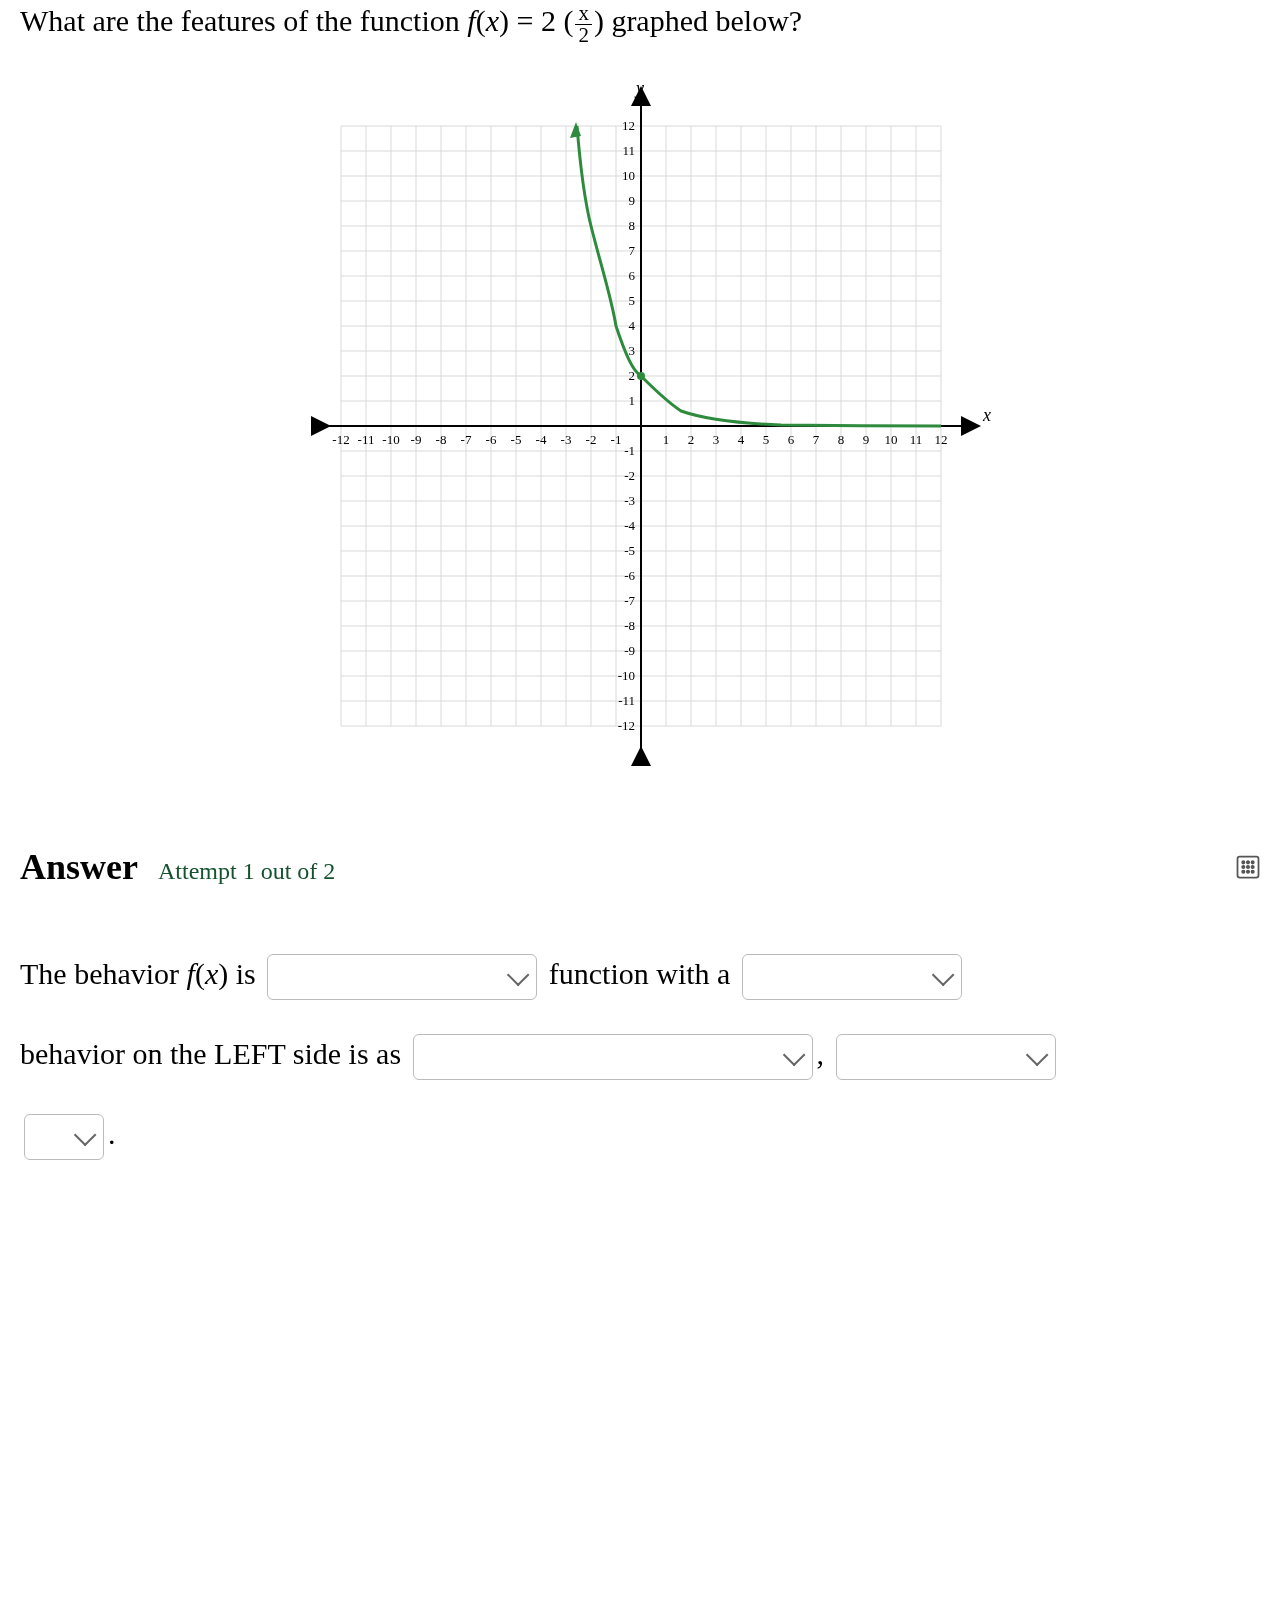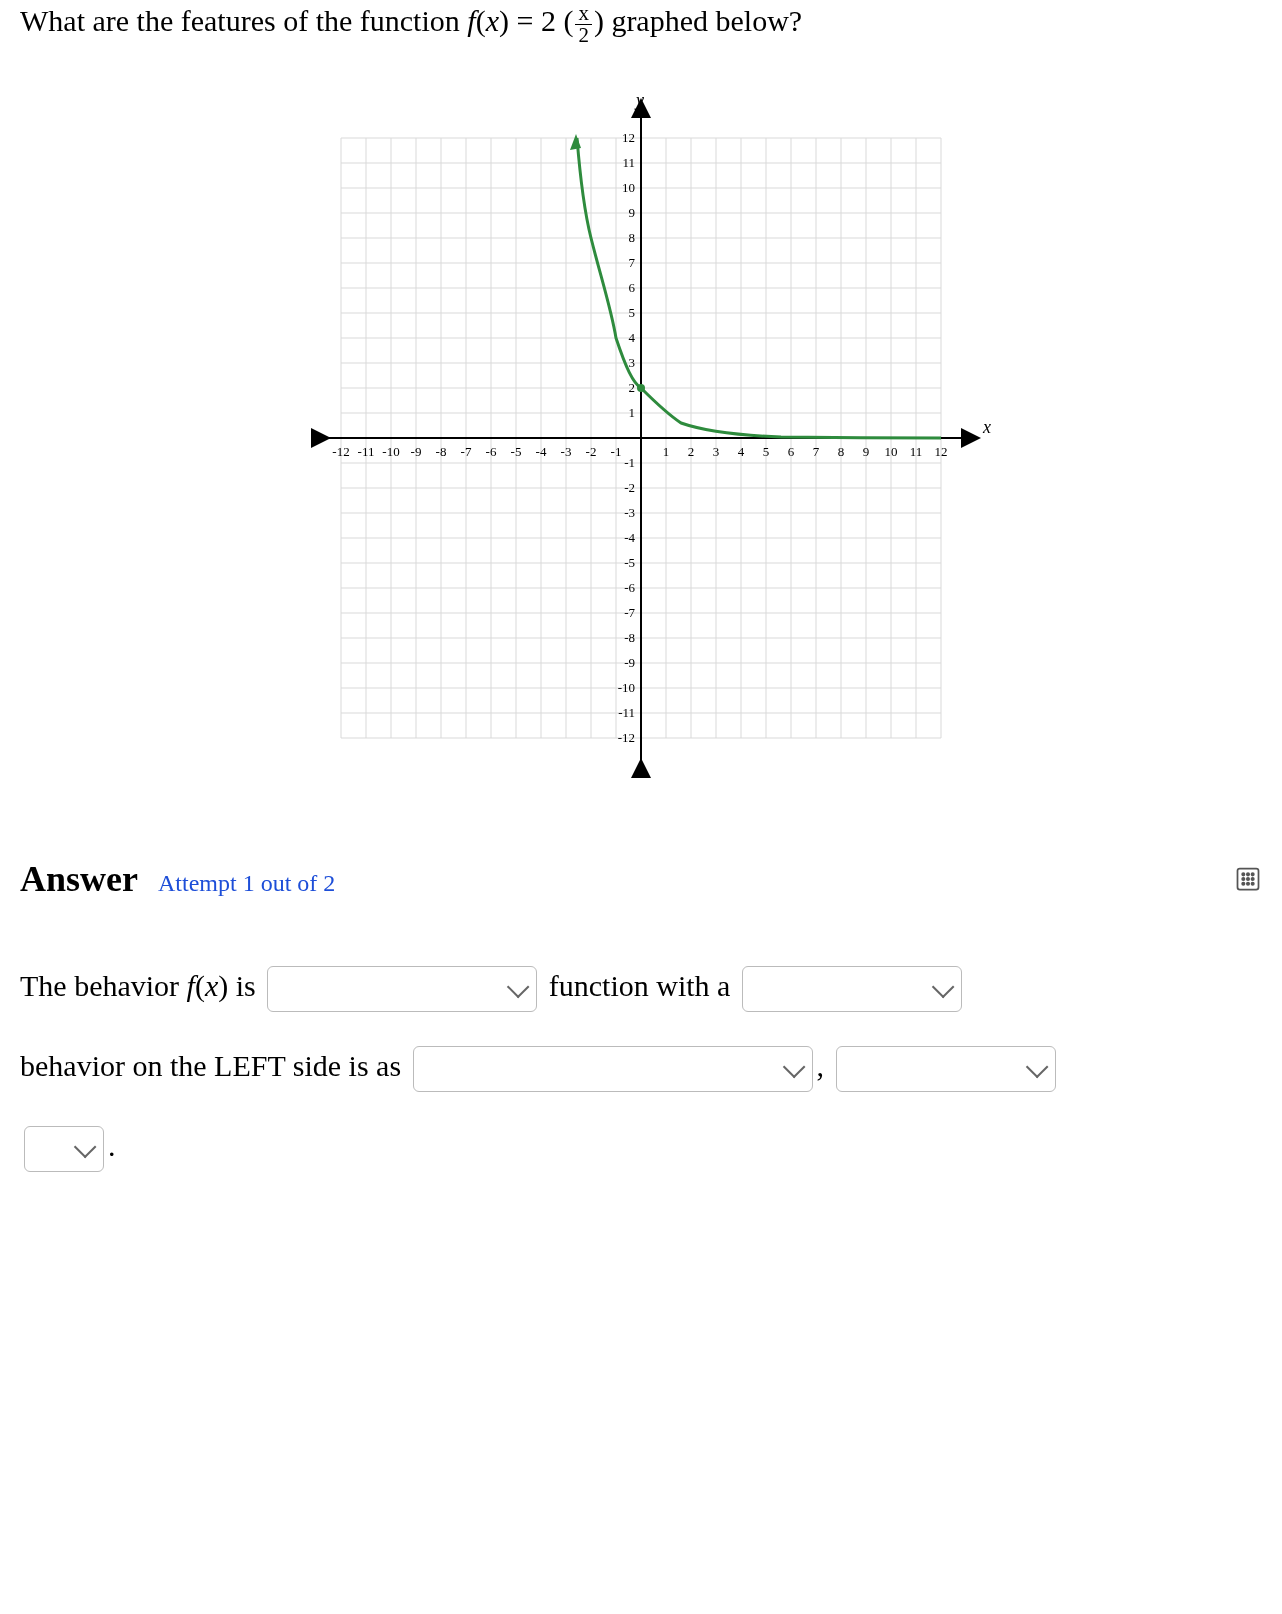--- a/index.html
+++ b/index.html
@@ -6,21 +6,21 @@
     body {
       font-family: "Times New Roman", Georgia, serif;
       background: #ffffff;
       color: #000000;
       width: 1282px;
       padding: 0 20px;
     }
     .question-text {
       font-size: 30px;
       line-height: 1.4;
-      margin-bottom: 32px;
+      margin-bottom: 20px;
     }
     .math-it { font-style: italic; font-family: "Times New Roman", serif; }
     .fraction {
       display: inline-flex;
       flex-direction: column;
       align-items: center;
       vertical-align: middle;
       font-size: 0.7em;
       line-height: 1;
       margin: 0 2px;
@@ -32,21 +32,21 @@
       justify-content: center;
       margin: 20px 0 60px 0;
     }
     .answer-header {
       display: flex;
       justify-content: space-between;
       align-items: center;
       margin: 40px 0 50px 0;
     }
     .answer-label { font-size: 36px; font-weight: bold; font-family: Georgia, serif; }
-    .attempt { font-size: 24px; color: #1d4ed8; margin-left: 16px; font-weight: normal; }
+    .attempt { font-size: 24px; color: #14532d; margin-left: 16px; font-weight: normal; }
     .keypad-icon {
       width: 28px; height: 28px; color: #555;
     }
     .answer-body {
       font-size: 30px;
       line-height: 2.4;
     }
     .answer-body .line { margin-bottom: 8px; }
     .select-box {
       display: inline-flex;

